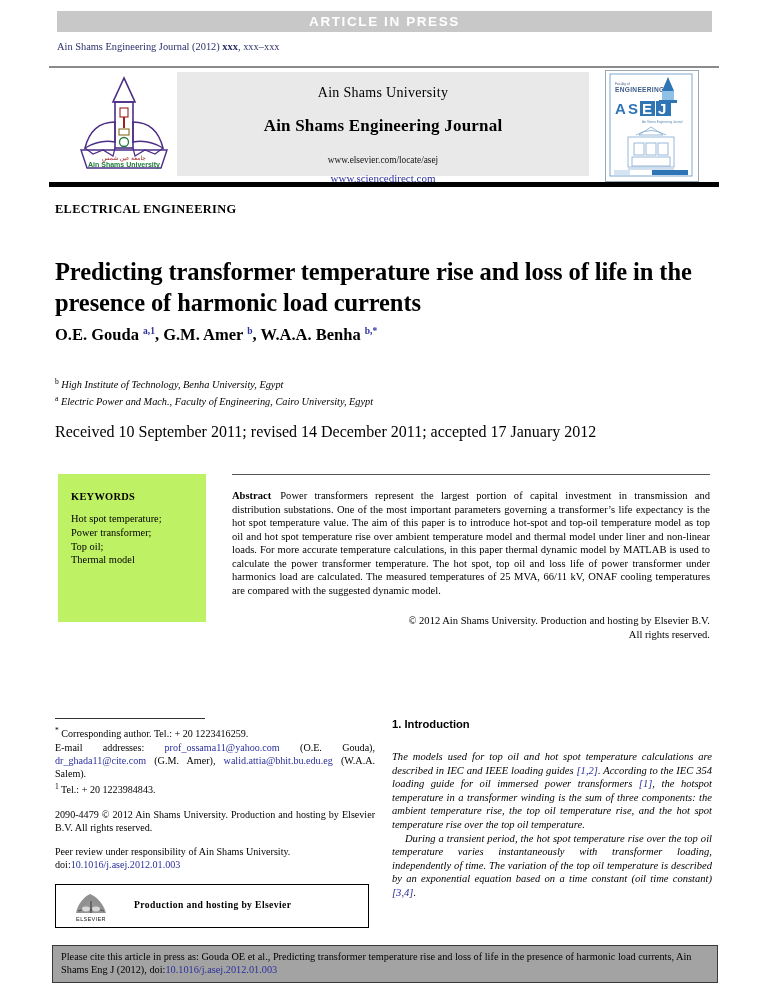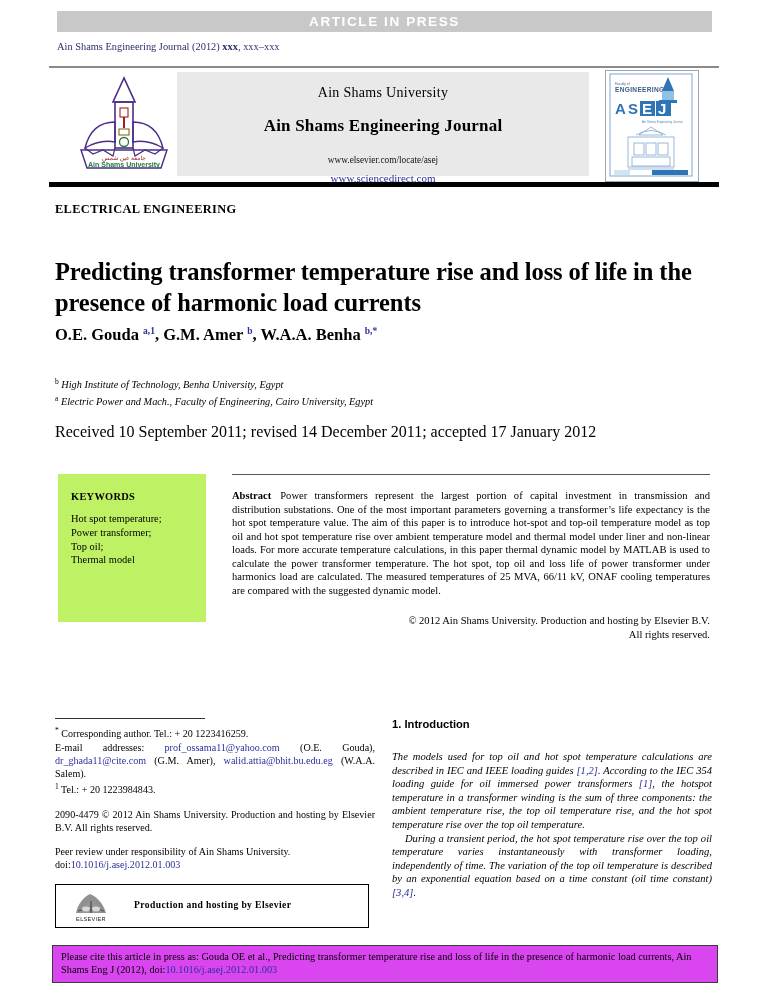--- a/index.html
+++ b/index.html
@@ -301,21 +301,21 @@
   .intro-body p { margin: 0; font-style: italic; }
   .intro-body p + p { text-indent: 13px; }
 
   
   .cite-banner {
     position: absolute;
     left: 52px;
     top: 945px;
     width: 664px;
     height: 36px;
-    background: #d946ef;
+    background: #a3a3a3;
     border: 1px solid #3a3a3a;
   }
   .cite-text {
     position: absolute;
     left: 8px;
     top: 4px;
     width: 648px;
     font-size: 10.3px;
     line-height: 13.4px;
   }

